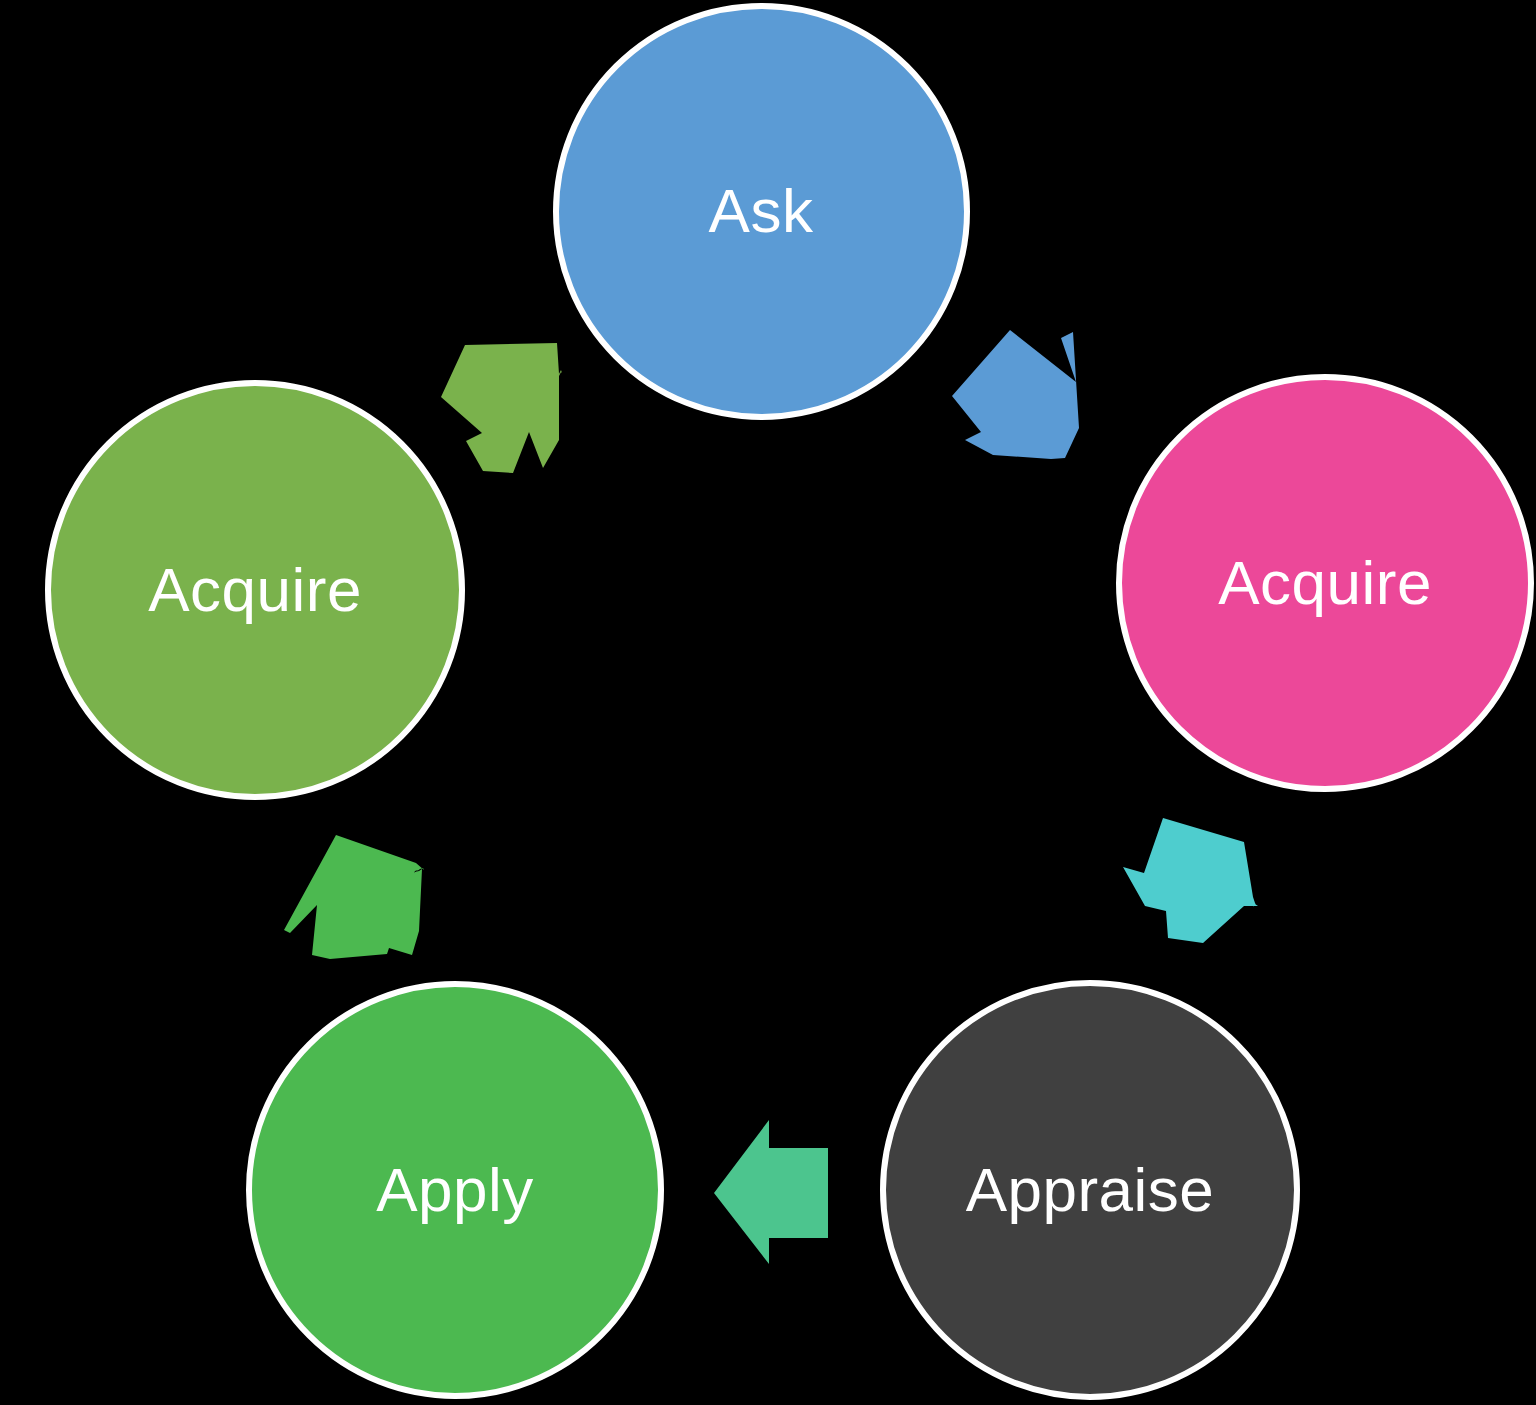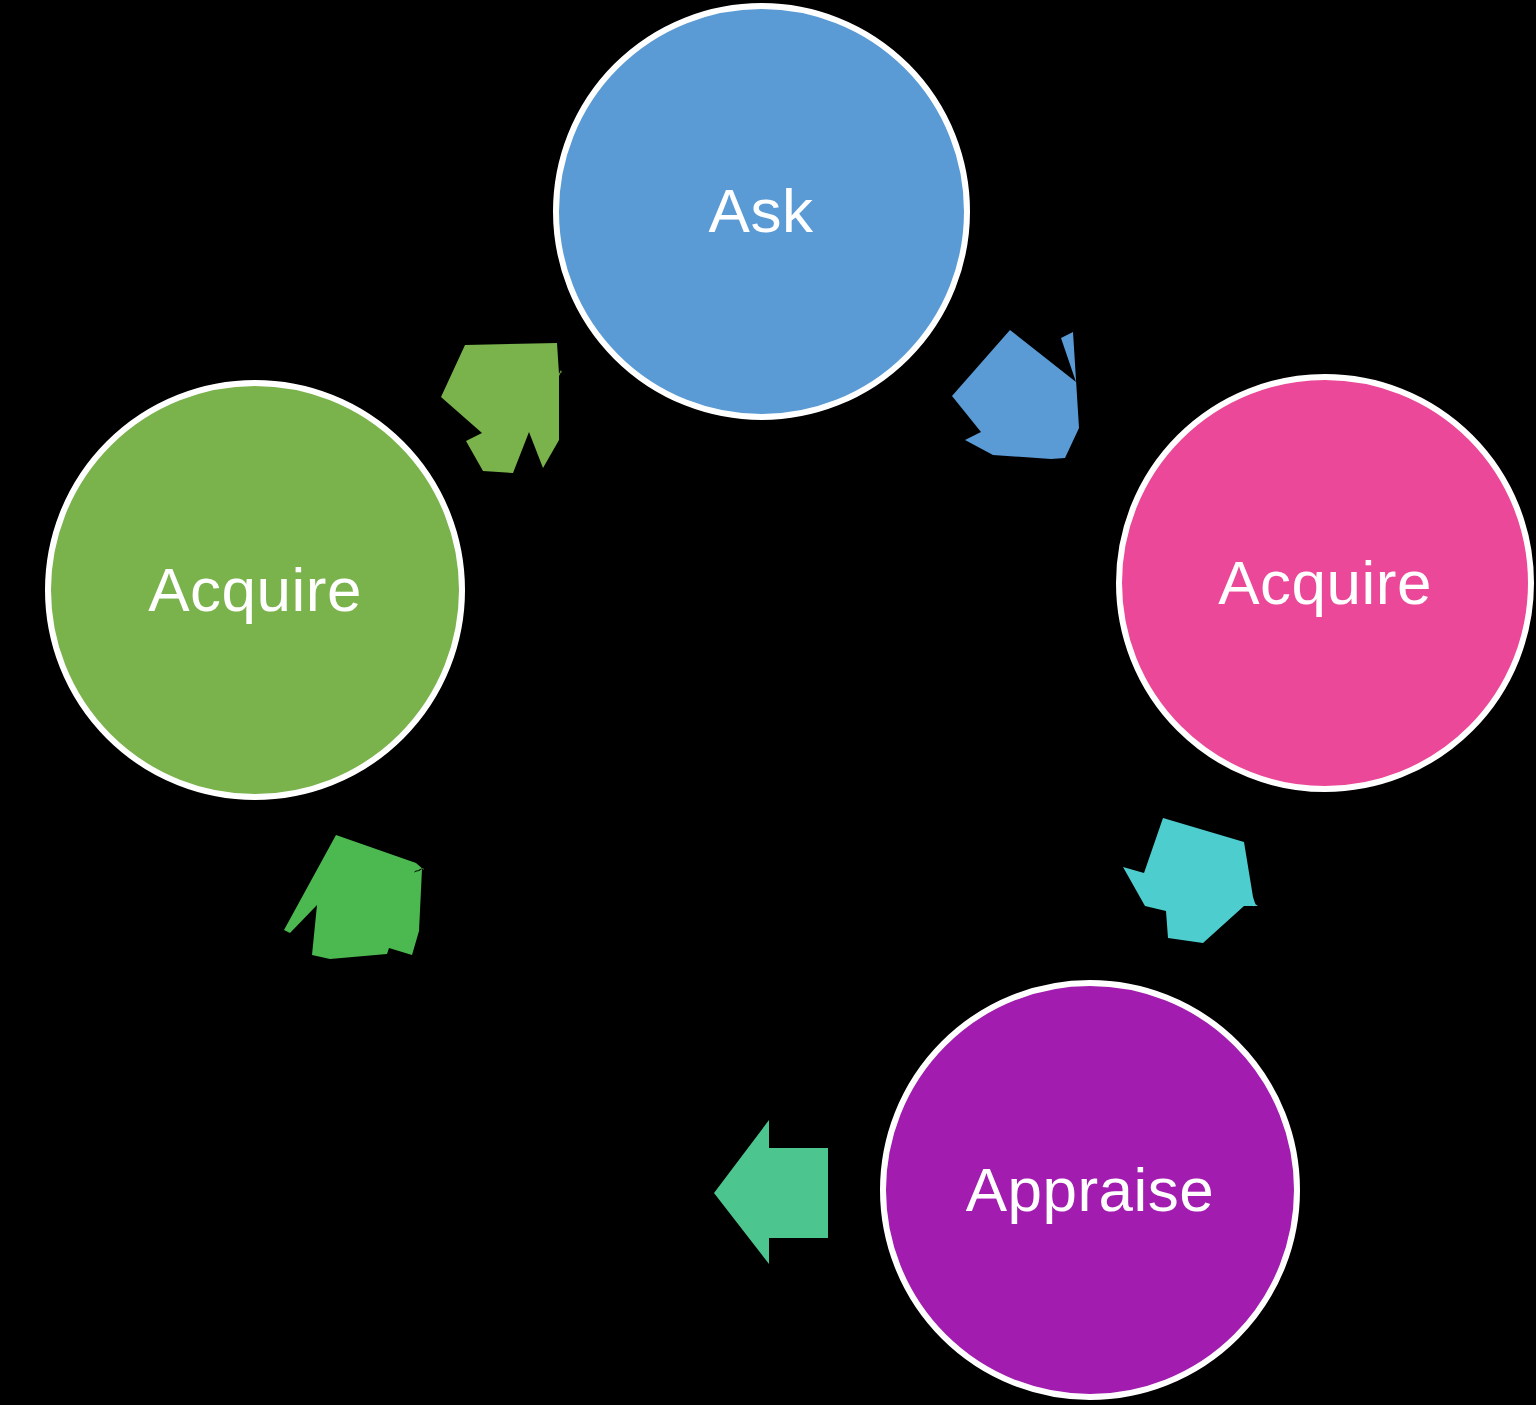--- a/index.html
+++ b/index.html
@@ -76,22 +76,25 @@
   </div>
 
   <div class="node" id="node-ask" style="width: 417px; height: 417px; left: 552.5px; top: 2.5px; background: rgb(91, 155, 213); border-color: rgb(255, 255, 255);">
     <span class="node-label">Ask</span>
   </div>
 
   <div class="node" id="node-acquire" style="width: 418px; height: 418px; left: 1116px; top: 374px; background: #ec4899; border-color: rgb(255, 255, 255);">
     <span class="node-label">Acquire</span>
   </div>
 
-  <div class="node" id="node-appraise" style="width: 420px; height: 420px; left: 880px; top: 980px; background: #a21caf; border-color: rgb(255, 255, 255);">
+  <div class="node" id="node-appraise" style="width: 420px; height: 420px; left: 880px; top: 980px; background: #404040; border-color: rgb(255, 255, 255);">
     <span class="node-label">Appraise</span>
   </div>
 
+  <div class="node" id="node-apply" style="width: 418px; height: 418px; left: 246px; top: 981px; background: rgb(76, 185, 80); border-color: rgb(255, 255, 255);">
+    <span class="node-label">Apply</span>
+  </div>
 
   <div class="node" id="node-assess" style="width: 420px; height: 420px; left: 45px; top: 380px; background: rgb(122, 178, 76); border-color: rgb(255, 255, 255);">
     <span class="node-label">Acquire</span>
   </div>
 
 </div>
 
 </body></html>

